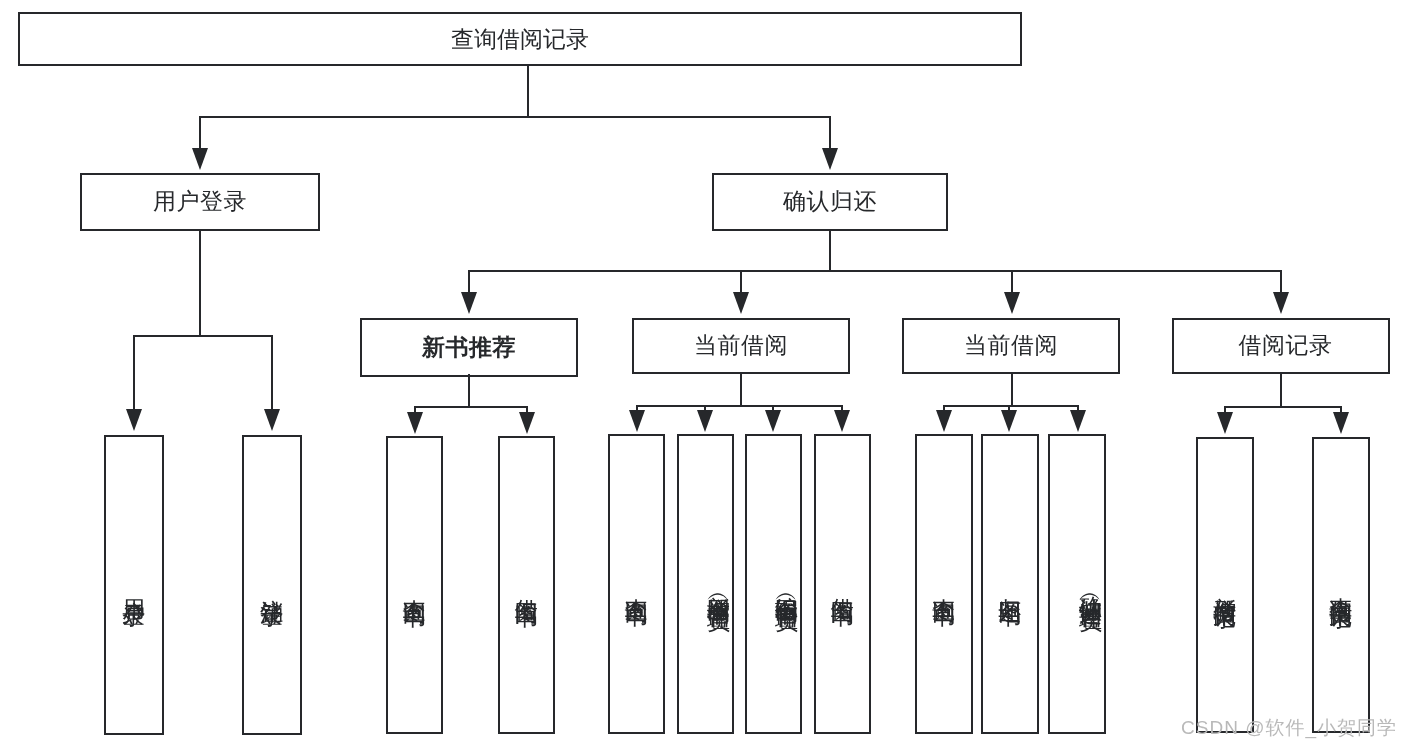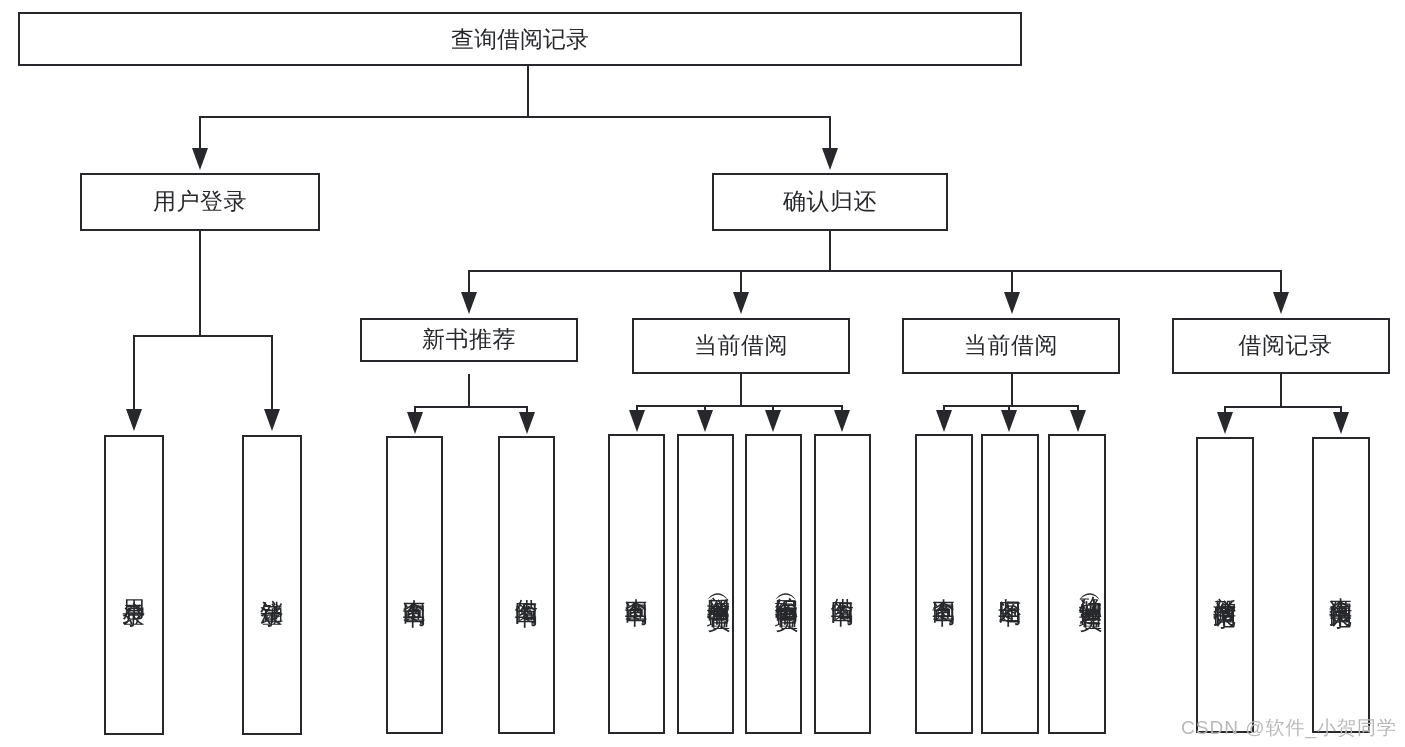--- a/index.html
+++ b/index.html
@@ -123,21 +123,21 @@
 
   <div class="edge v" style="left:468px; top:270px; width:2px; height:24px;"></div>
   <div class="arrow" style="left:461px; top:292px;"></div>
   <div class="edge v" style="left:740px; top:270px; width:2px; height:24px;"></div>
   <div class="arrow" style="left:733px; top:292px;"></div>
   <div class="edge v" style="left:1011px; top:270px; width:2px; height:24px;"></div>
   <div class="arrow" style="left:1004px; top:292px;"></div>
   <div class="edge v" style="left:1280px; top:270px; width:2px; height:24px;"></div>
   <div class="arrow" style="left:1273px; top:292px;"></div>
 
-  <div class="node horiz" style="left:360px; top:318px; width:218px; height:44px;">
+  <div class="node horiz" style="left:360px; top:318px; width:218px; height:59px;font-weight:bold;">
     <span>新书推荐</span>
   </div>
   <div class="node horiz" style="left:632px; top:318px; width:218px; height:56px;">
     <span>当前借阅</span>
   </div>
   <div class="node horiz" style="left:902px; top:318px; width:218px; height:56px;">
     <span>当前借阅</span>
   </div>
   <div class="node horiz" style="left:1172px; top:318px; width:218px; height:56px;padding-left:9px;">
     <span>借阅记录</span>

